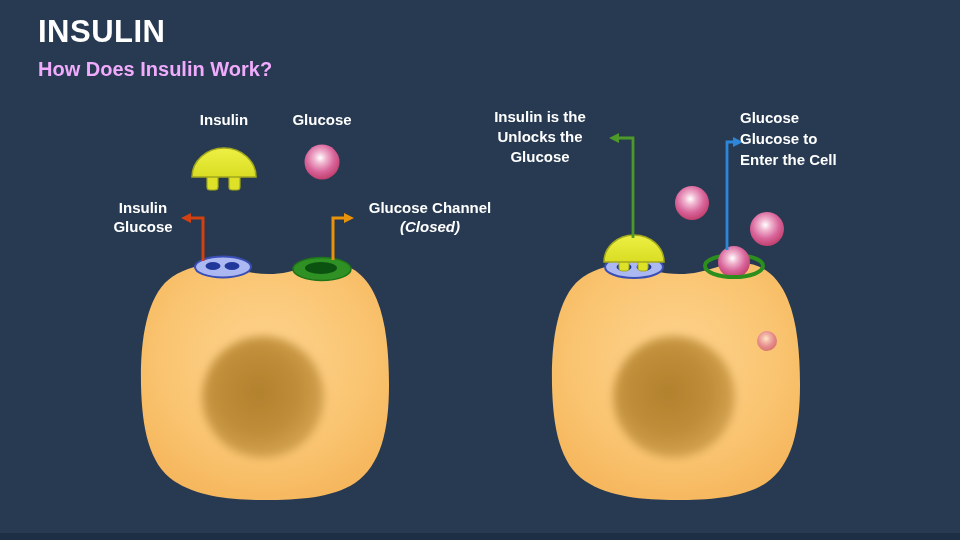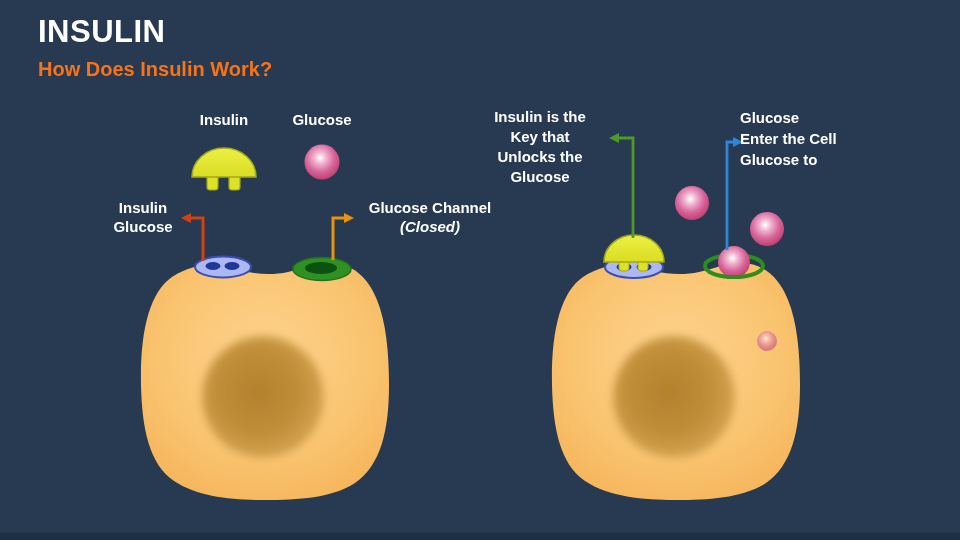--- a/index.html
+++ b/index.html
@@ -10,21 +10,21 @@
     color:#FFFFFF;
     padding-left:15px;
   }
   .slide svg{position:absolute; left:0; top:0;}
   .title{
     position:absolute; left:38px; top:14px; margin:0;
     font-size:31px; font-weight:800; letter-spacing:.5px; color:#FFFFFF;
   }
   .subtitle{
     position:absolute; left:38px; top:58px; margin:0;
-    font-size:20px; font-weight:600; color:#f97316;
+    font-size:20px; font-weight:600; color:#f0abfc;
   }
   .lbl{
     position:absolute; font-size:15px; font-weight:600; line-height:19px;
     white-space:nowrap; color:#FFFFFF;
   }
   .lbl div{white-space:nowrap;}
   .lbl-insulin   {left:179px; top:110px; width:90px;  text-align:center;}
   .lbl-glucose   {left:277px; top:110px; width:90px;  text-align:center;}
   .lbl-receptor  {left:98px;  top:198px; width:90px;  text-align:center;}
   .lbl-channel   {left:360px; top:198px; width:140px; text-align:center;}
@@ -170,25 +170,24 @@
     <div>Glucose</div>
   </div>
 
   <div class="lbl lbl-channel">
     <div>Glucose Channel</div>
     <div class="closed">(Closed)</div>
   </div>
 
   <div class="lbl lbl-key">
     <div>Insulin is the</div>
-    <div>Key that</div>
     <div>Unlocks the</div>
     <div>Glucose</div>
   </div>
 
   <div class="lbl lbl-open">
     <div>Glucose</div>
+    <div>Glucose to</div>
     <div>Enter the Cell</div>
-    <div>Glucose to</div>
   </div>
 
   <div class="footer-bar"></div>
 </div>
 
 </body></html>

